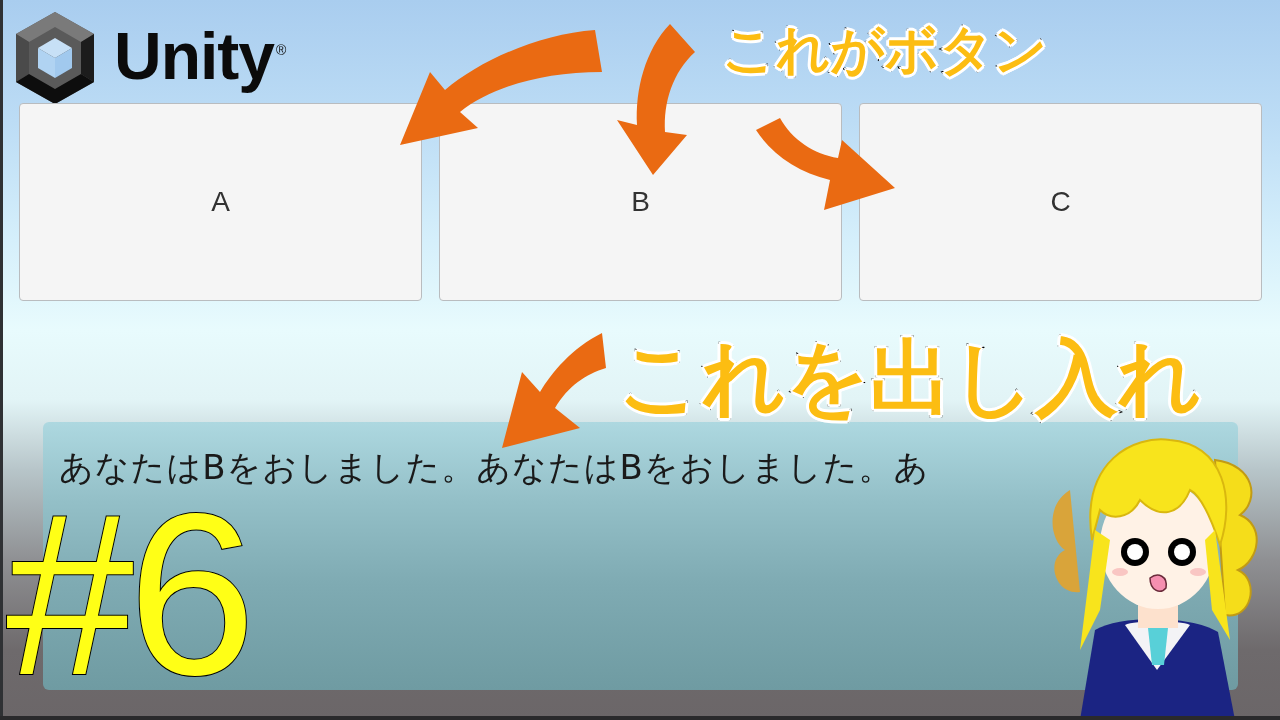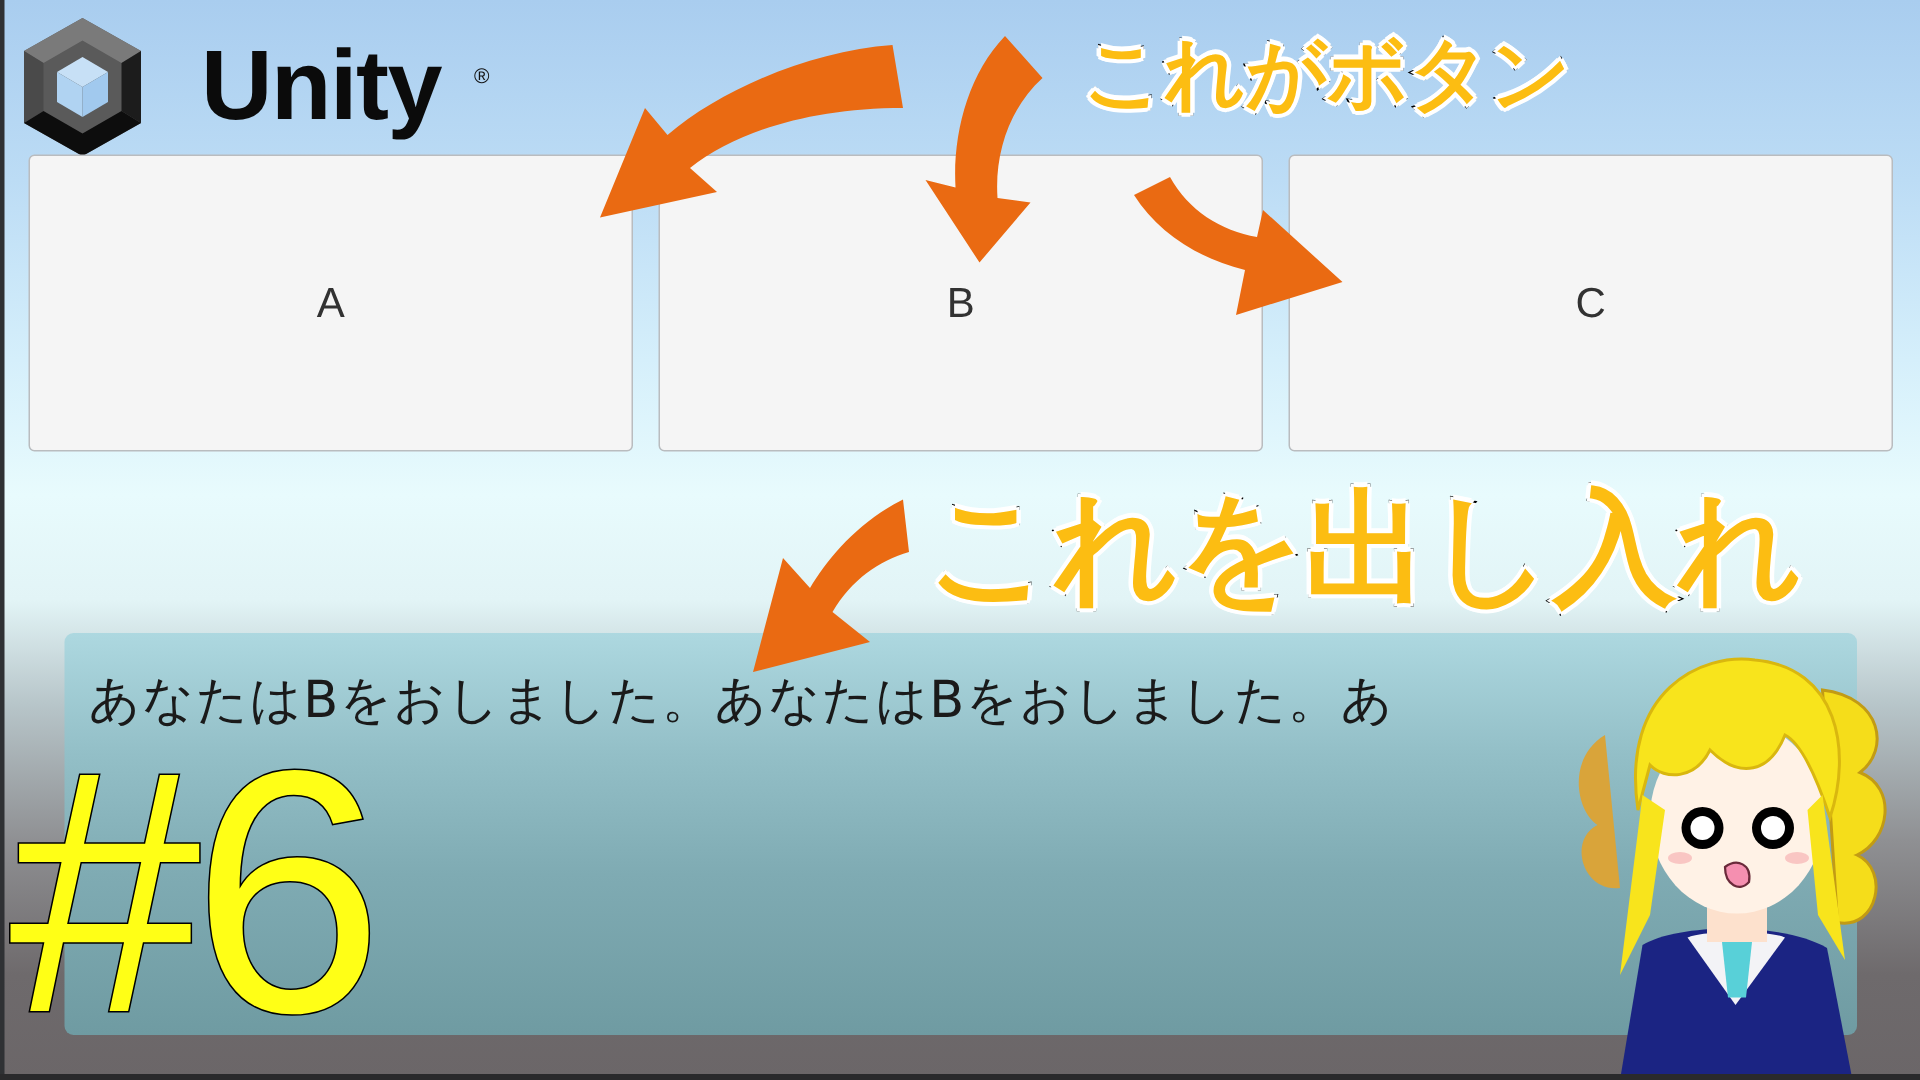--- a/index.html
+++ b/index.html
@@ -16,21 +16,21 @@
         #e2f4f6 400px, #b7c5c9 470px, #8f9093 560px, #6e6a6c 650px, #6b6668 720px);
     }
     .scene-left-edge {
       position: absolute; left: 0; top: 0; width: 3px; height: 720px; background: #2f3134;
     }
     .scene-bottom-edge {
       position: absolute; left: 0; bottom: 0; width: 1280px; height: 4px; background: #2a2a2c;
     }
 
     
-    .unity-logo { position: absolute; left: 8px; top: 8px; height: 100px; display: flex; align-items: center; gap: 20px; }
+    .unity-logo { position: absolute; left: 8px; top: 8px; height: 100px; display: flex; align-items: center; }
     .unity-logo svg { display: block; }
     .unity-word {
       font-family: "Liberation Sans", sans-serif; font-weight: bold;
       font-size: 66px; color: #0b0b0b; letter-spacing: -1px;
       margin-left: 12px; margin-top: -4px;
     }
     .unity-reg { font-family: "Liberation Sans", sans-serif; font-size: 14px; color: #111; align-self: flex-start; margin-top: 34px; margin-left: 2px; }
 
     
     .ui-button {
@@ -61,21 +61,21 @@
     
     .caption {
       position: absolute; font-family: "DejaVu Sans", sans-serif; font-weight: bold;
       color: #fcbd12; white-space: nowrap; letter-spacing: 0px;
       -webkit-text-stroke: 4px #000;
       paint-order: stroke fill;
       text-shadow: 0 0 2px #fff, 2px 2px 0 #fff, -2px -2px 0 #fff, 2px -2px 0 #fff, -2px 2px 0 #fff,
                    3px 0 0 #fff, -3px 0 0 #fff, 0 3px 0 #fff, 0 -3px 0 #fff;
     }
     #caption-top { left: 722px; top: 2px; font-size: 53px; line-height: 96px; }
-    #caption-mid { left: 618px; top: 316px; font-size: 82px; line-height: 100px; text-align: center; }
+    #caption-mid { left: 618px; top: 328px; font-size: 82px; line-height: 100px; text-align: center; }
 
     .episode-number {
       position: absolute; left: 6px; top: 480px;
       font-family: "Liberation Sans", sans-serif; font-size: 230px; line-height: 230px;
       color: #ffff16; -webkit-text-stroke: 2px #000; paint-order: stroke fill;
       letter-spacing: -6px;
     }
 
     
     .arrow { position: absolute; pointer-events: none; }

